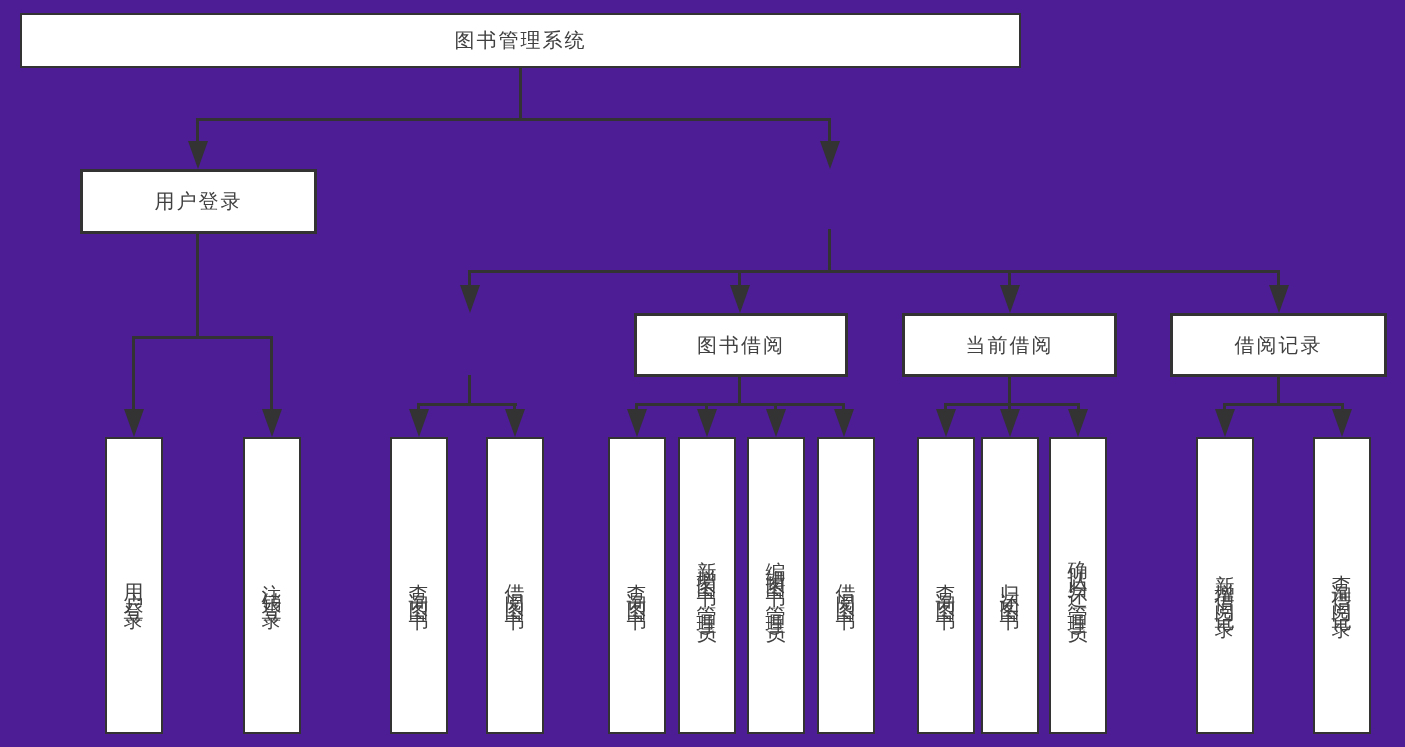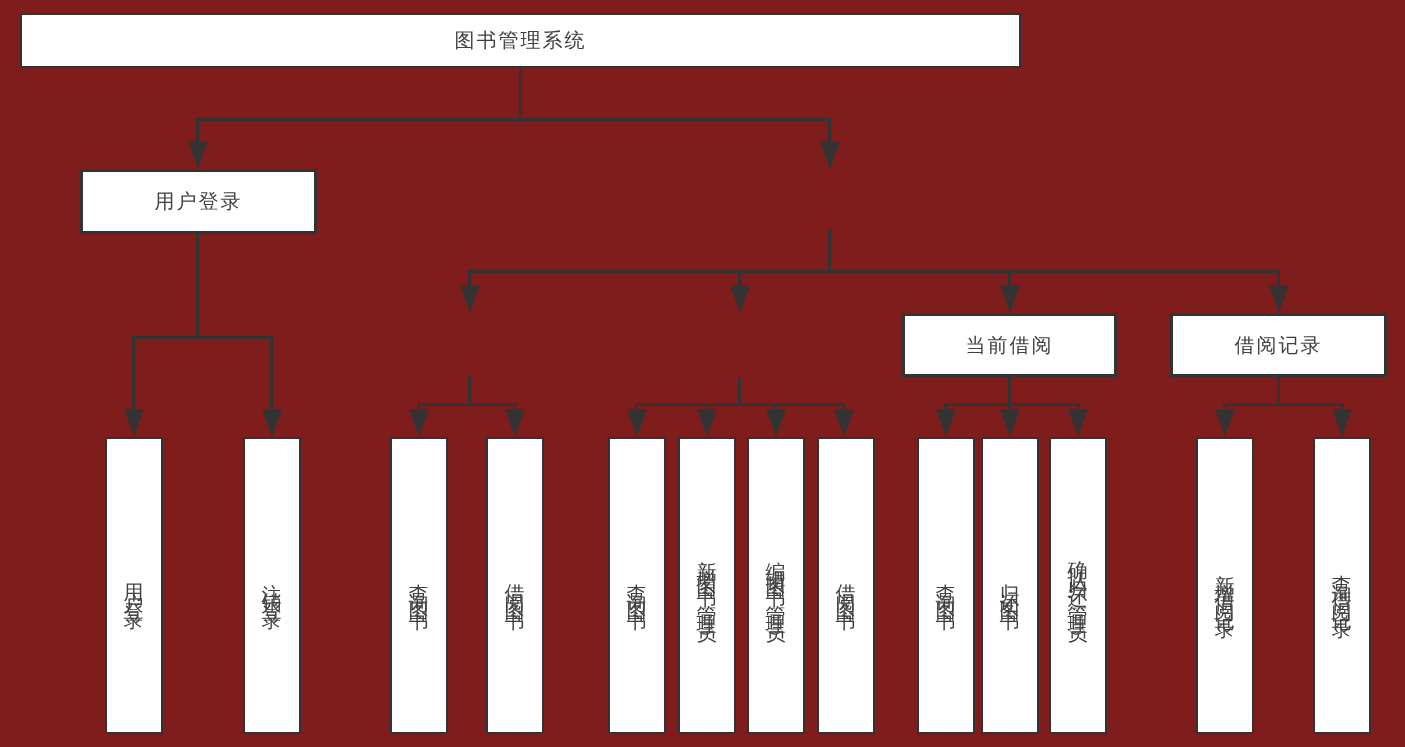--- a/index.html
+++ b/index.html
@@ -1,19 +1,19 @@
 <!DOCTYPE html>
 <html><head>
 <meta charset="utf-8">
 <style>
   html,body{margin:0;padding:0;background:#ffffff;}
   #stage{
     position:relative;
     width:1405px;height:747px;
-    background:#7f1d1d;
+    background:#4c1d95;
     font-family:"Liberation Sans", sans-serif;
     overflow:hidden;
   }
   
   .hbox{
     position:absolute;
     background:#ffffff;
     border:3px solid #333333;
     display:flex;align-items:center;justify-content:center;
     color:#404040;
@@ -91,20 +91,23 @@
   <div class="ln" style="left:468px;top:270px;width:812px;height:3px"></div>
   <div class="ln" style="left:468px;top:270px;width:3px;height:21px"></div>
   <div class="ln" style="left:738px;top:270px;width:3px;height:21px"></div>
   <div class="ln" style="left:1008px;top:270px;width:3px;height:21px"></div>
   <div class="ln" style="left:1277px;top:270px;width:3px;height:21px"></div>
   <div class="ar" style="left:460px;top:285px"></div>
   <div class="ar" style="left:730px;top:285px"></div>
   <div class="ar" style="left:1000px;top:285px"></div>
   <div class="ar" style="left:1269px;top:285px"></div>
 
+  <div class="hbox" style="left:634px;top:313px;width:208px;height:58px">
+    <span>图书借阅</span>
+  </div>
   <div class="hbox" style="left:1170px;top:313px;width:211px;height:58px">
     <span>借阅记录</span>
   </div>
   <div class="hbox" style="left:902px;top:313px;width:209px;height:58px">
     <span>当前借阅</span>
   </div>
 
   <div class="ln" style="left:468px;top:375px;width:3px;height:31px"></div>
   <div class="ln" style="left:417px;top:403px;width:100px;height:3px"></div>
   <div class="ln" style="left:417px;top:403px;width:3px;height:9px"></div>

